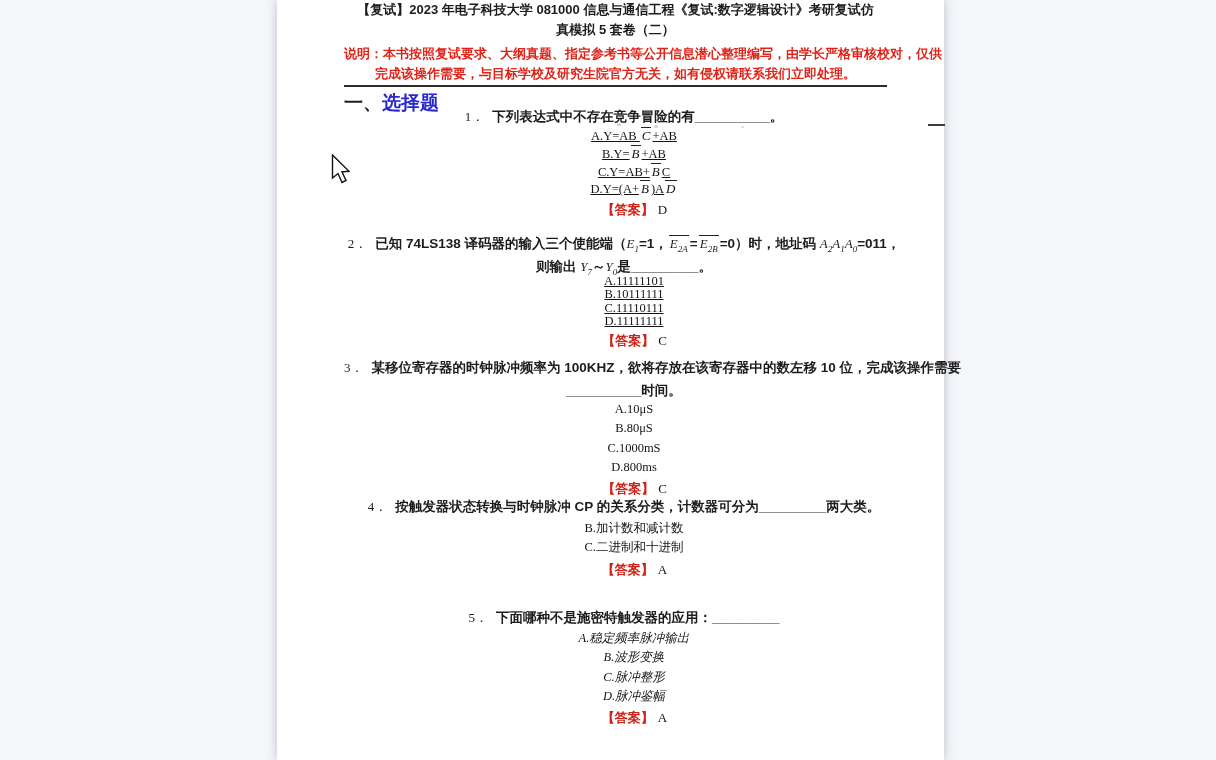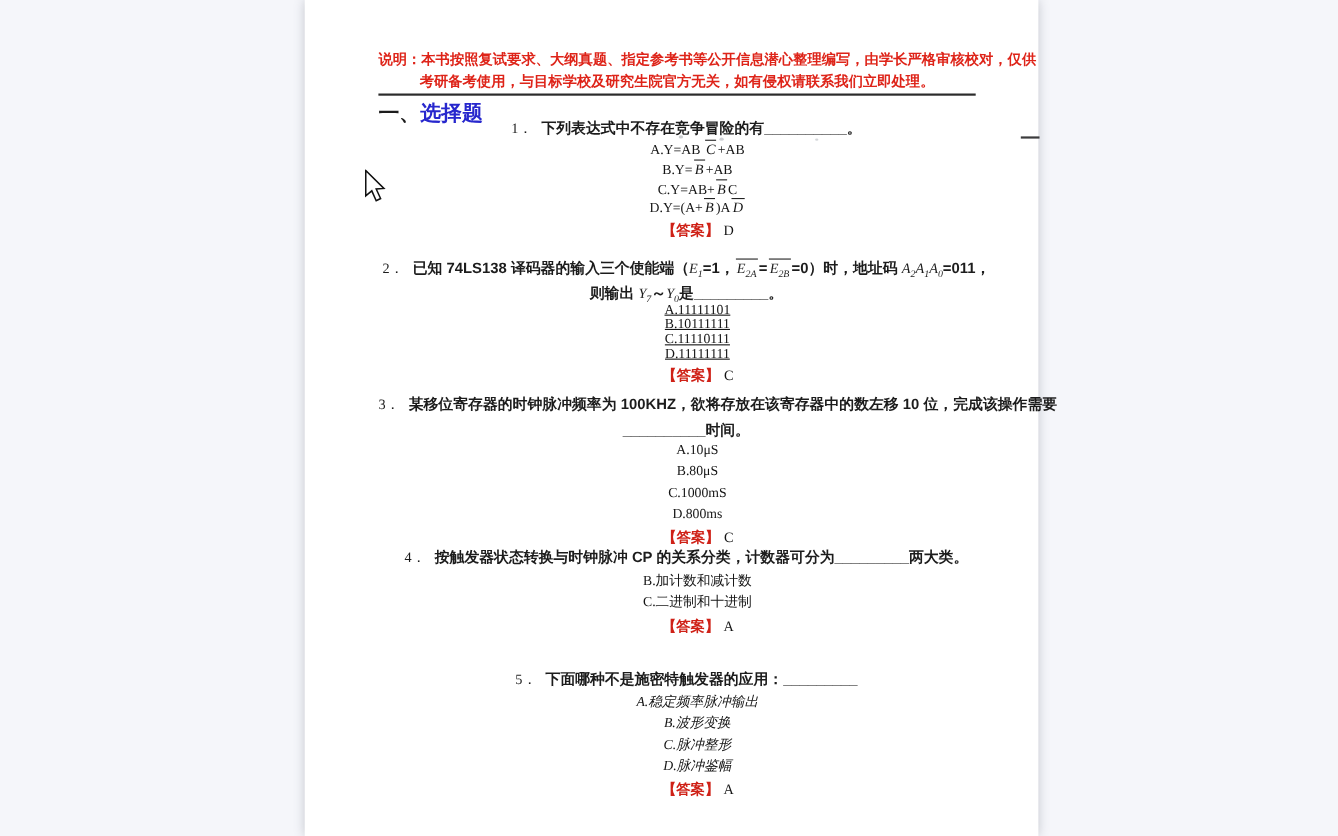--- a/index.html
+++ b/index.html
@@ -14,21 +14,21 @@
           color:#de2419;border-bottom:2px solid #2b2b2b;padding-bottom:1px;}
   #section{left:67px;top:90px;font-size:19px;font-weight:700;}
   #section .blue{color:#2727cd;}
   .q{left:67px;width:560px;}
   #q1{top:109px;} #q2{top:232px;} #q3{top:356px;} #q4{top:499px;} #q5{top:610px;}
   .stem-line{font-size:13.5px;font-weight:700;line-height:16px;white-space:nowrap;}
   .q-wide .stem-line{line-height:23px;}
   .qnum{font-family:"Liberation Serif",serif;font-weight:400;font-size:13px;margin-right:8px;}
   .opts{padding-left:20px;font-family:"Liberation Serif",serif;font-weight:400;font-size:12.5px;color:#141414;}
   .opt{white-space:nowrap;}
-  .sp15 .opt{line-height:15.8px;}
+  .sp15 .opt{line-height:15.8px;text-decoration:underline;}
   .sp13 .opt{line-height:13.4px;}
   .sp19 .opt{line-height:19.3px;}
   #q1 .opts{margin-top:2px;} #q2 .opts{margin-top:-3px;text-decoration:underline;} #q3 .opts{margin-top:-2px;}
   #q4 .opts{margin-top:4px;} #q5 .opts{margin-top:3px;font-style:italic;}
   .ans{padding-left:21px;margin-top:4px;font-size:13px;line-height:15px;white-space:nowrap;}
   .ans-label{color:#cf2117;font-weight:700;}
   .ans-val{font-family:"Liberation Serif",serif;font-weight:400;margin-left:4px;color:#141414;}
   .t-n{}
   .t-i,.t-ov{font-family:"Liberation Serif",serif;font-style:italic;font-weight:400;font-size:13px;}
   .t-ov{display:inline-block;border-top:1px solid #222;line-height:1.05;padding:1px 1px 0;margin:0 1px;}
@@ -40,24 +40,28 @@
   #dot2{left:654px;top:125px;width:4px;height:3px;background:#c6c8cc;}
   #dot3{left:741px;top:126px;width:3px;height:2px;background:#cdd0d4;}
   #cursor{position:absolute;left:331px;top:154px;}
 </style>
 </head>
 <body>
 
 <div id="stage">
   <div id="paper">
 
+    <div id="title" class="abs">
+      <div class="nowrap">【复试】2023 年电子科技大学 081000 信息与通信工程《复试:数字逻辑设计》考研复试仿</div>
+      <div class="nowrap">真模拟 5 套卷（二）</div>
+    </div>
 
     <div id="notice" class="abs">
       <div class="nowrap">说明：本书按照复试要求、大纲真题、指定参考书等公开信息潜心整理编写，由学长严格审核校对，仅供</div>
-      <div class="nowrap">考研备考使用，与目标学校及研究生院官方无关，如有侵权请联系我们立即处理。</div>
+      <div class="nowrap">完成该操作需要，与目标学校及研究生院官方无关，如有侵权请联系我们立即处理。</div>
     </div>
 
     <div id="section" class="abs nowrap">
       <span>一、</span><span class="blue">选择题</span>
     </div>
 
     <div id="q1" class="q abs">
       <div class="stem-line">
         <span class="qnum">1．</span><span><span class="t-n">下列表达式中不存在竞争冒险的有__________。</span></span>
       </div>

